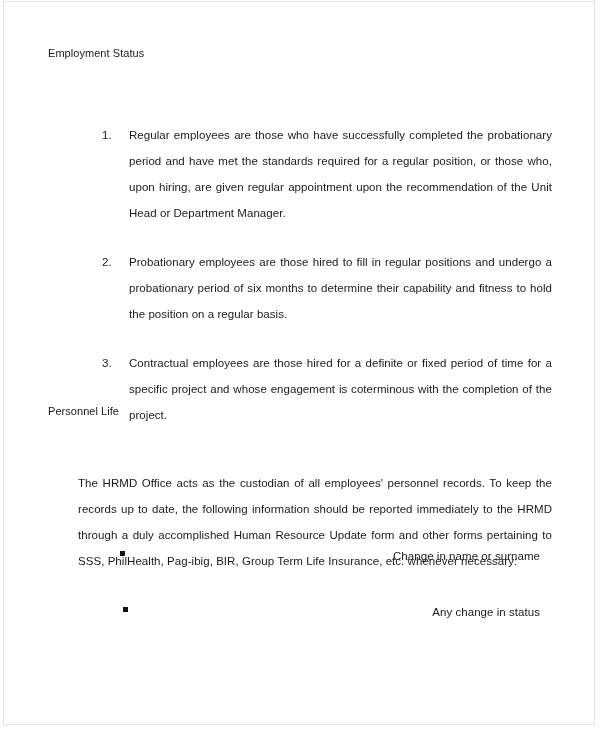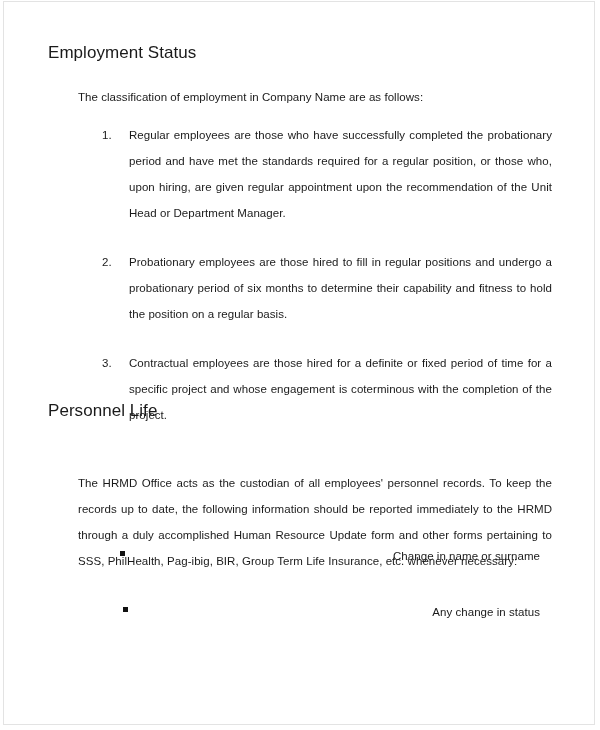--- a/index.html
+++ b/index.html
@@ -31,21 +31,21 @@
   .doc-body {
     position: relative;
     width: 100%;
     height: 100%;
   }
 
   
   .section-heading {
     position: absolute;
     left: 32px;
-    font-size: 17px;
+    font-size: 11px;
     line-height: 16px;
     color: #1a1a1a;
     white-space: nowrap;
     letter-spacing: 0.05px;
     padding-left: 12px;
   }
   #heading-employment { top: 43px; }
   #heading-personnel  { top: 401px; }
 
   
@@ -131,21 +131,20 @@
   }
 </style>
 </head>
 <body>
 
 <div class="page">
   <div class="doc-body">
 
     <div class="section-heading" id="heading-employment">Employment Status</div>
 
-    <div class="intro-para" id="intro-employment">The classification of employment in Company Name are as follows:</div>
 
     <div class="ordered-list" id="ordered-list-employment">
 
       <div class="ol-item">
         <span class="ol-marker">1.</span>
         <span class="ol-text">Regular employees are those who have successfully completed the probationary period and have met the standards required for a regular position, or those who, upon hiring, are given regular appointment upon the recommendation of the Unit Head or Department Manager.</span>
       </div>
 
       <div class="ol-item">
         <span class="ol-marker">2.</span>

